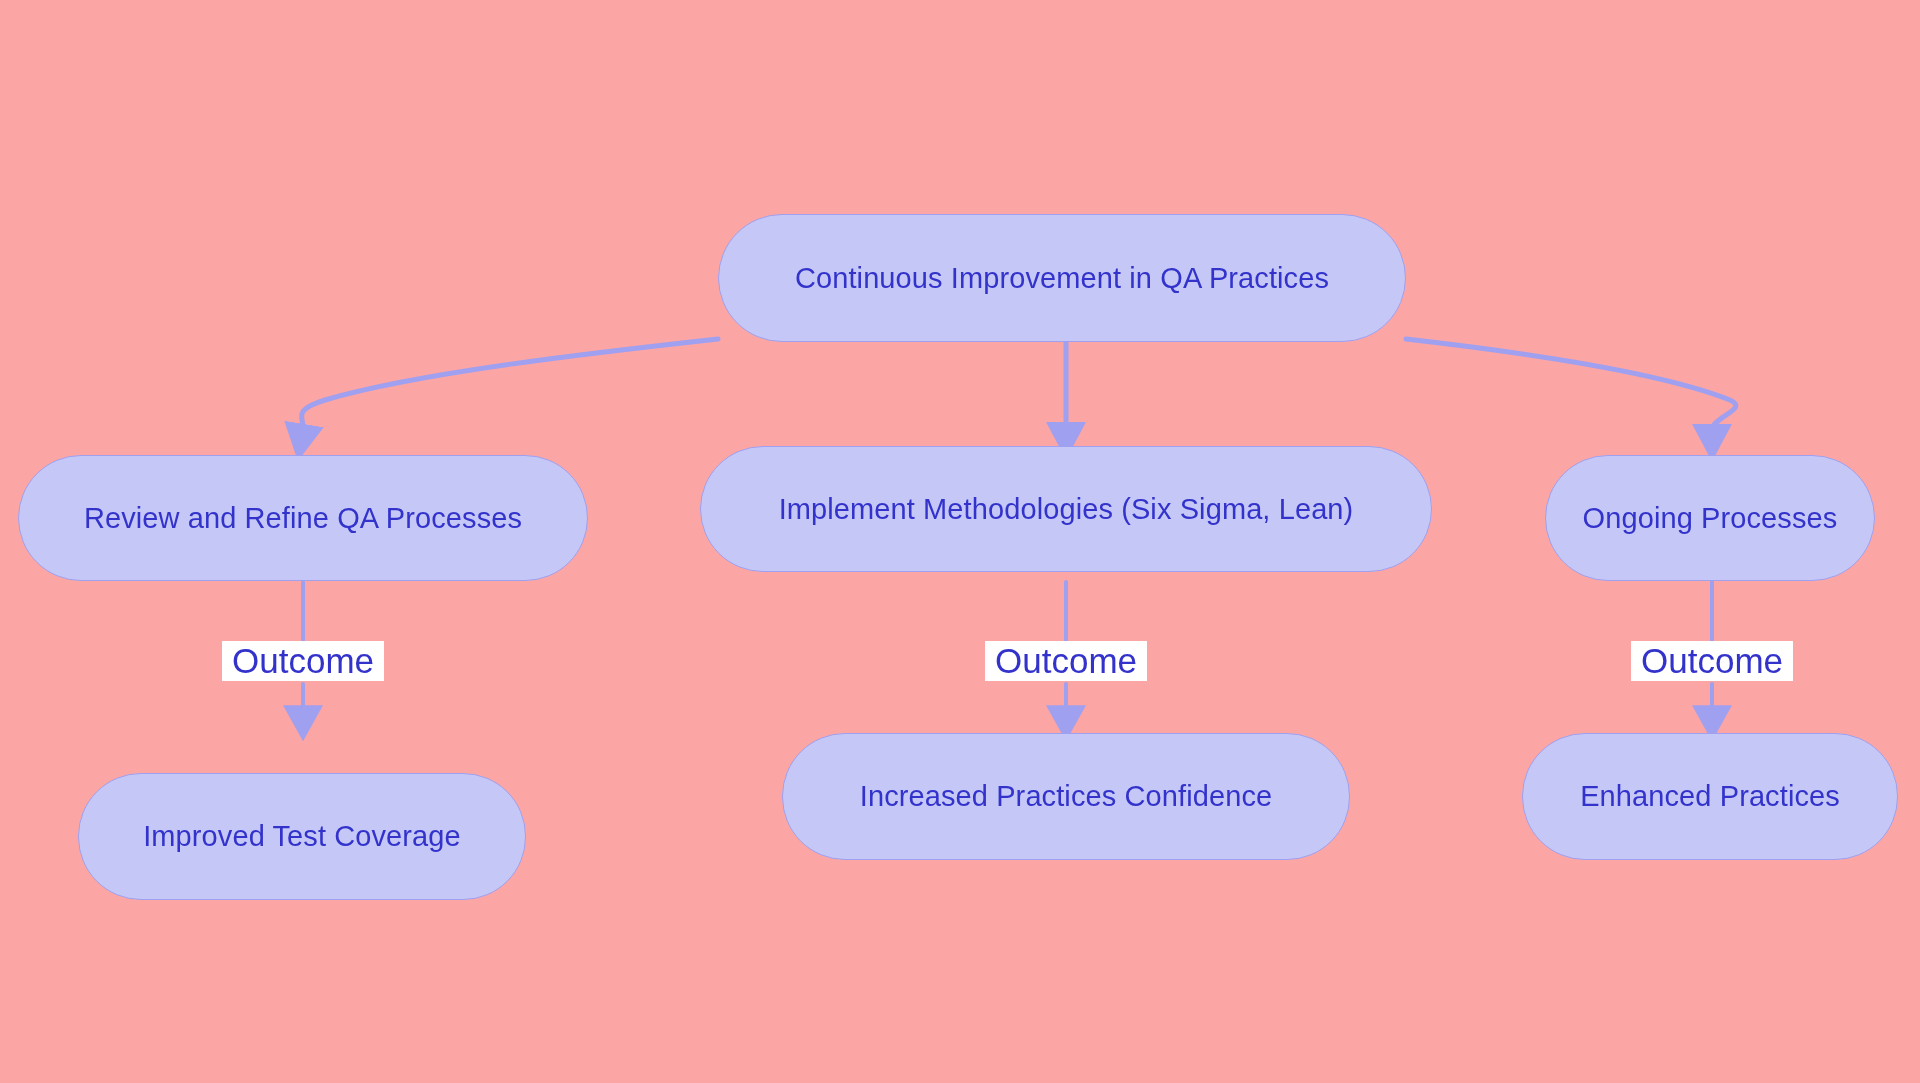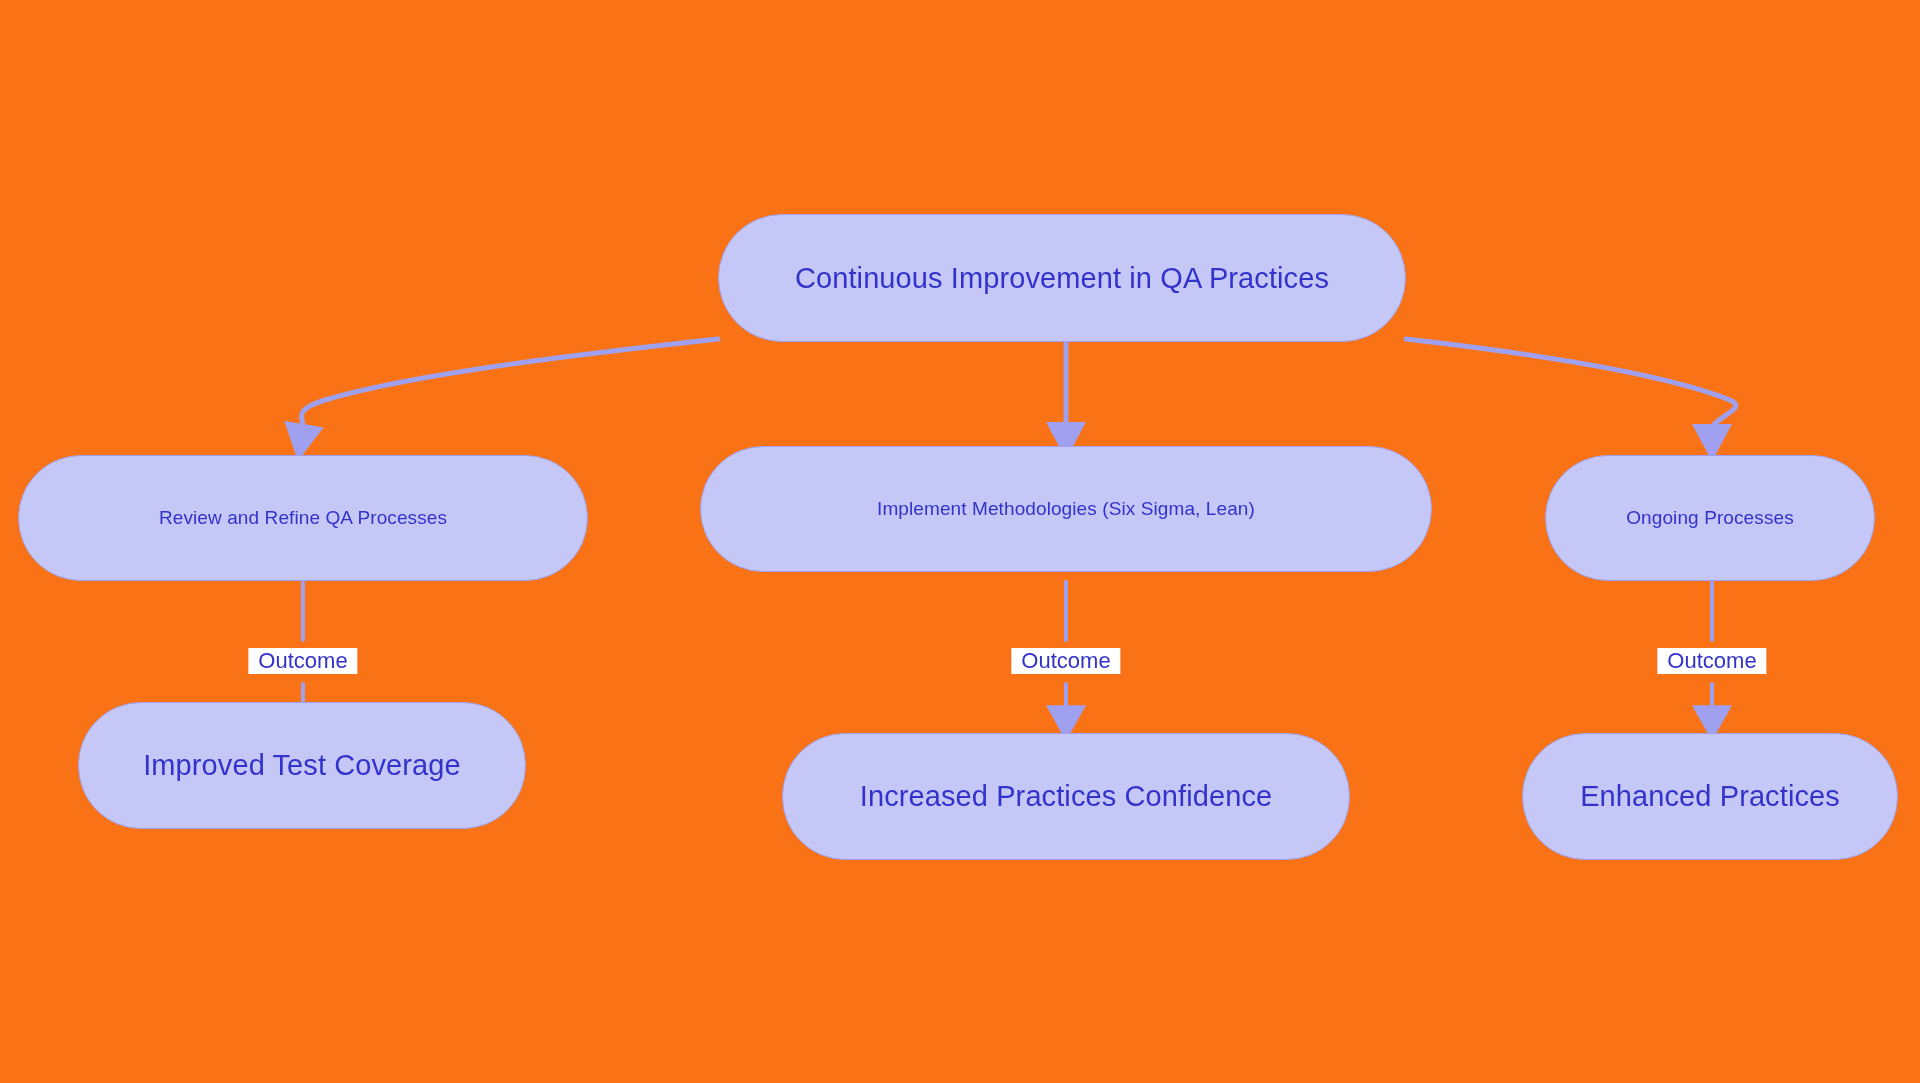--- a/index.html
+++ b/index.html
@@ -10,21 +10,21 @@
     width: 1920px;
     height: 1083px;
     background: #ffffff;
     font-family: "Liberation Sans", sans-serif;
     overflow: hidden;
   }
   #flowchart-canvas {
     position: relative;
     width: 1920px;
     height: 1083px;
-    background: #f97316;
+    background: #fca5a5;
   }
   #edge-layer {
     position: absolute;
     left: 0;
     top: 0;
     width: 1920px;
     height: 1083px;
     pointer-events: none;
   }
   .node {
@@ -68,26 +68,26 @@
     height: 126px;
     border-radius: 63px;
   }
   #node-branch-2 {
     left: 1545px;
     top: 455px;
     width: 330px;
     height: 126px;
     border-radius: 63px;
   }
-  .branch .node-label { font-size: 19px; }
+  .branch .node-label { font-size: 29px; }
 
   
   #node-outcome-0 {
     left: 78px;
-    top: 702px;
+    top: 773px;
     width: 448px;
     height: 127px;
     border-radius: 63px;
   }
   #node-outcome-1 {
     left: 782px;
     top: 733px;
     width: 568px;
     height: 127px;
     border-radius: 63px;
@@ -98,21 +98,21 @@
     width: 376px;
     height: 127px;
     border-radius: 63px;
   }
   .outcome .node-label { font-size: 29px; }
 
   
   .edge-label {
     position: absolute;
     color: #3333cc;
-    font-size: 22px;
+    font-size: 35px;
     background: #ffffff;
     padding: 0 10px;
     white-space: nowrap;
     transform: translate(-50%, -50%);
   }
   #edge-label-0 { left: 303px; top: 661px; }
   #edge-label-1 { left: 1066px; top: 661px; }
   #edge-label-2 { left: 1712px; top: 661px; }
 </style>
 </head>

